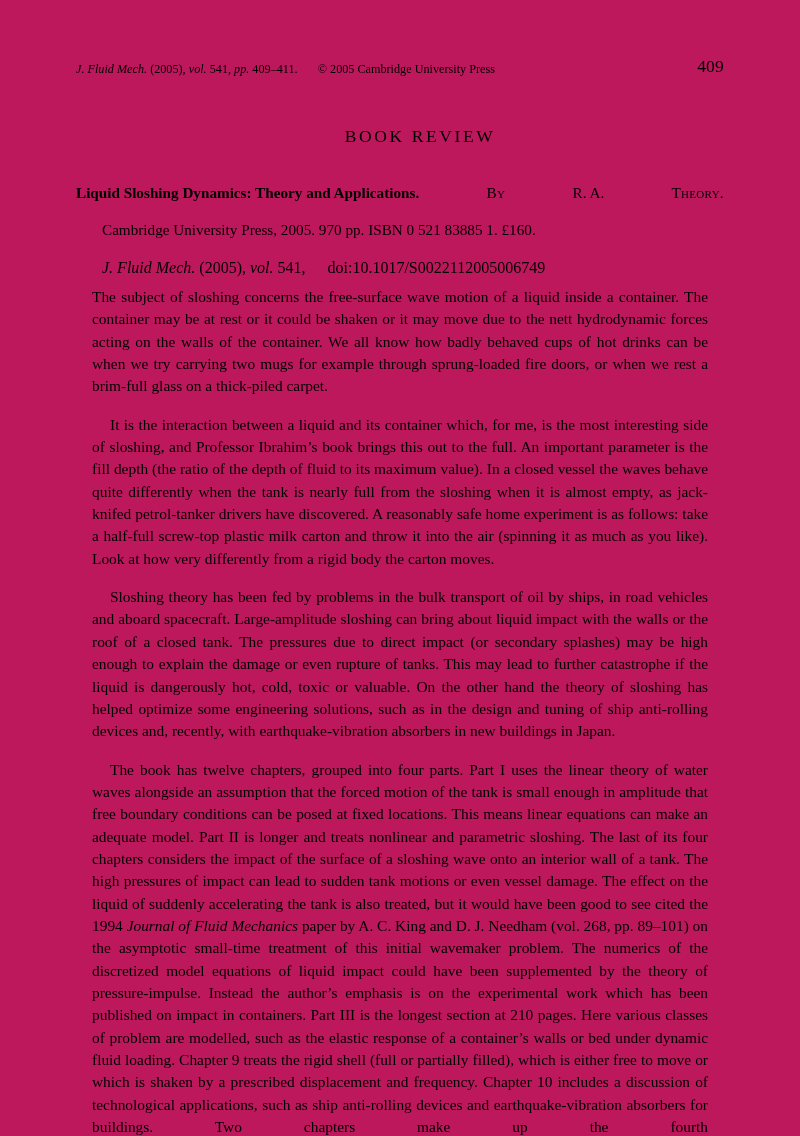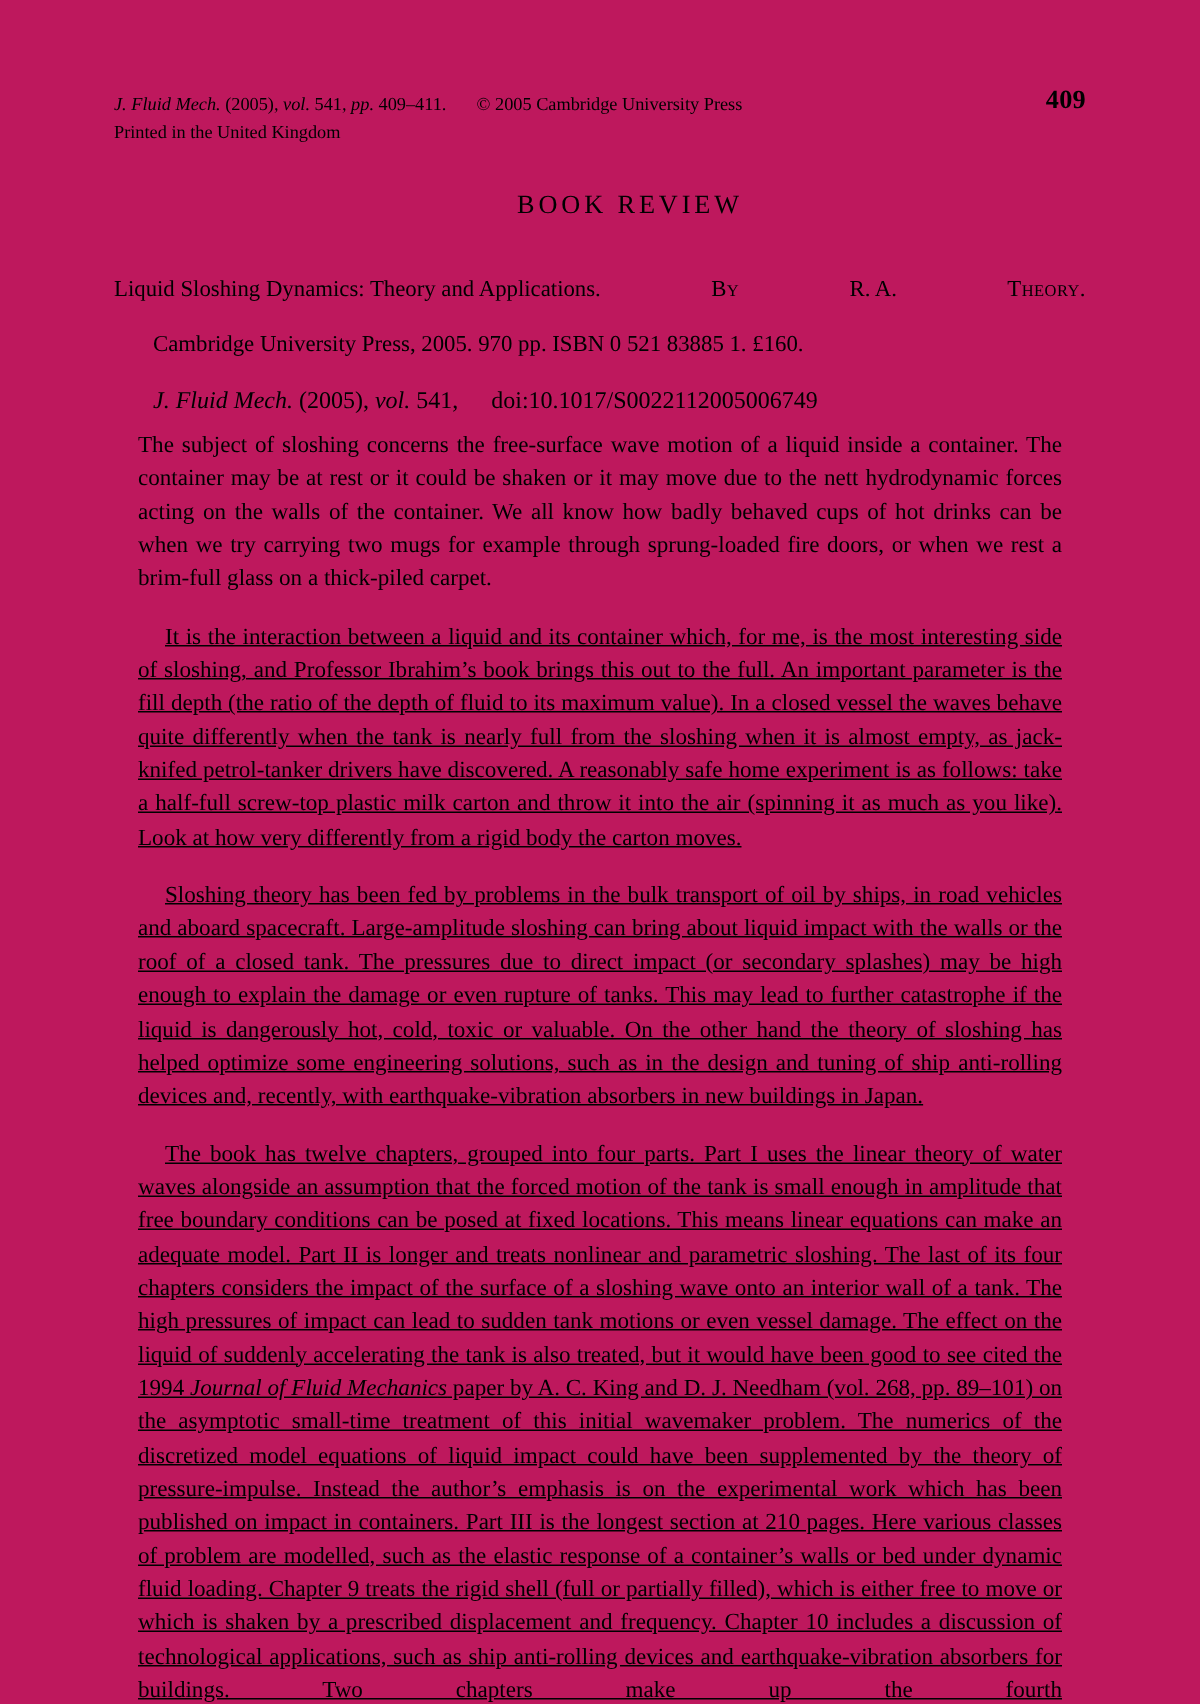--- a/index.html
+++ b/index.html
@@ -37,21 +37,20 @@
   .masthead-row .jrnl { font-style: italic; }
   .masthead-row .vol  { font-style: italic; }
   .masthead-row .pages-sep { display: inline-block; width: 14px; }
   .folio {
     position: absolute;
     right: 0;
     top: -3px;
     font-size: 17.5px;
     line-height: 19px;
     letter-spacing: 0.2px;
-    font-weight: bold;
   }
 
   
   .section-heading {
     position: absolute;
     left: 0;
     top: 126px;
     width: 800px;
     text-align: center;
     font-size: 17.5px;
@@ -68,21 +67,21 @@
     width: 648px;
     font-size: 15.2px;
     line-height: 20.5px;
   }
   .entry-line1 {
     display: flex;
     justify-content: space-between;
     white-space: nowrap;
   }
   .entry-line1 .bktitle {
-    font-weight: normal;
+    font-weight: bold;
   }
   .smallcaps {
     font-variant: small-caps;
     letter-spacing: 0.3px;
   }
   .entry-line2 {
     padding-left: 26px;
     margin-top: 16px;
   }
   .entry-doi {
@@ -106,21 +105,20 @@
     line-height: 22.35px;
     text-align: justify;
     text-justify: inter-word;
   }
   .body-copy p {
     margin: 16px;
     text-indent: 0;
   }
   .body-copy p + p {
     text-indent: 18px;
-    text-decoration: underline;
   }
   .body-copy p:last-child::after {
     content: "";
     display: inline-block;
     width: 100%;
   }
   .body-copy i { font-style: italic; }
 </style>
 </head>
 <body>
@@ -133,21 +131,20 @@
       <span>(2005),</span>
       <span class="vol">vol.</span>
       <span>541,</span>
       <span class="vol">pp.</span>
       <span>409–411.</span>
       <span class="pages-sep"></span>
       <span>©</span>
       <span>2005 Cambridge University Press</span>
       <span class="folio">409</span>
     </div>
-    <div class="masthead-row">Printed in the United Kingdom</div>
   </div>
 
   <div class="section-heading">BOOK REVIEW</div>
 
   <div class="book-entry">
     <div class="entry-line1">
       <span class="bktitle">Liquid Sloshing Dynamics: Theory and Applications.</span>
       <span class="smallcaps">By</span>
       <span>R. A.</span>
       <span class="smallcaps">Theory.</span>

